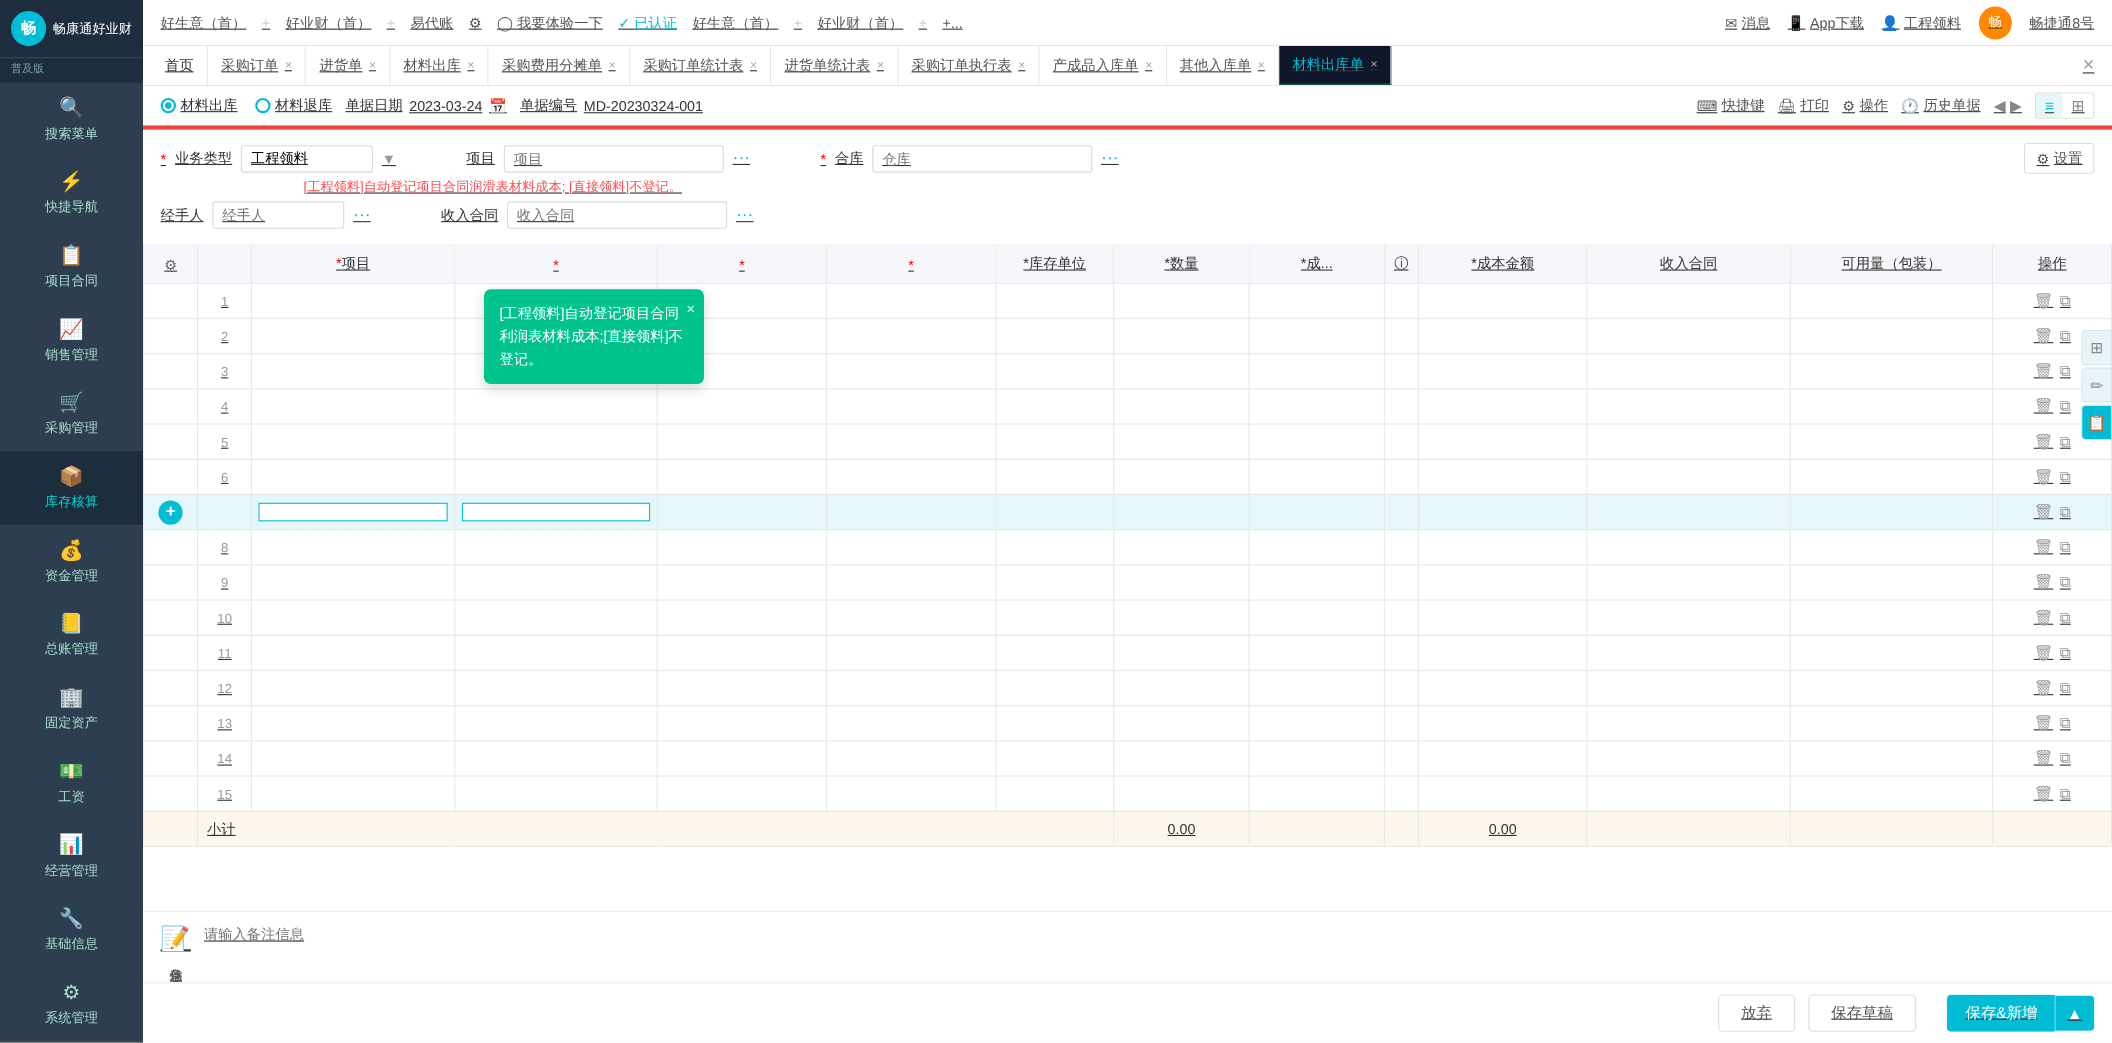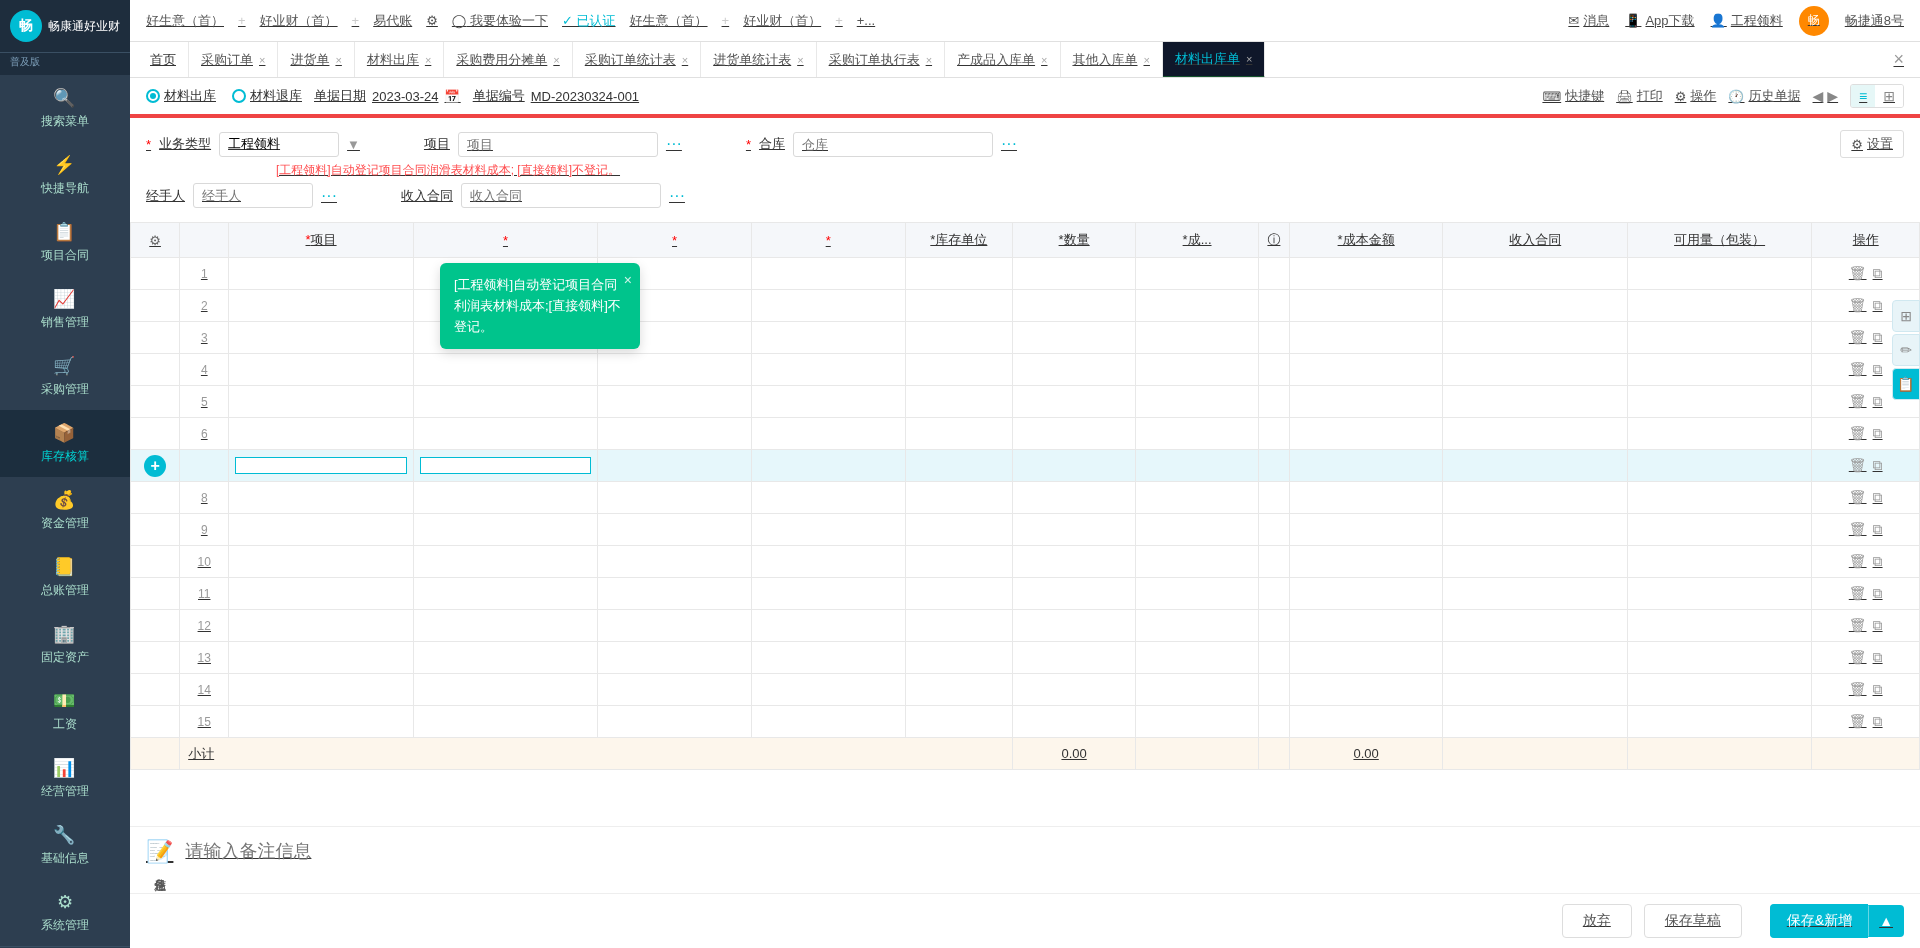--- a/index.html
+++ b/index.html
@@ -84,21 +84,21 @@
     .row-num { color: #999; font-size: 12px; width: 30px; }
     .action-btns { display: flex; gap: 6px; justify-content: center; }
     .action-icon { cursor: pointer; color: #999; font-size: 14px; }
     .add-row-btn { display: inline-flex; align-items: center; justify-content: center; width: 22px; height: 22px; background: #00bcd4; color: #fff; border-radius: 50%; cursor: pointer; font-size: 16px; font-weight: bold; }
 
     
     .subtotal-row td { background: #fdf6ec !important; font-weight: 500; }
 
     
     .notes-area { border-top: 1px solid #eee; padding: 12px 16px; background: #fff; display: flex; align-items: flex-start; gap: 12px; flex-shrink: 0; }
-    .notes-input { flex: 1; border: none; outline: none; font-size: 18px; color: #999; min-height: 40px; resize: none; }
+    .notes-input { flex: 1; border: none; outline: none; font-size: 13px; color: #999; min-height: 40px; resize: none; }
 
     
     .footer { border-top: 1px solid #eee; padding: 10px 16px; background: #fff; display: flex; justify-content: flex-end; gap: 12px; flex-shrink: 0; }
     .btn { padding: 7px 20px; border-radius: 4px; font-size: 14px; cursor: pointer; border: 1px solid #ddd; background: #fff; color: #555; }
     .btn-primary-split { display: flex; align-items: center; margin-left: 16px; }
     .btn-primary-main { background: #00bcd4; color: #fff; border: 1px solid #00bcd4; border-right: none; padding: 7px 16px; border-radius: 4px 0 0 4px; cursor: pointer; font-size: 14px; }
     .btn-primary-arrow { background: #00bcd4; color: #fff; border: 1px solid #00bcd4; border-left: 1px solid rgba(255,255,255,0.4); padding: 7px 10px; border-radius: 0 4px 4px 0; cursor: pointer; font-size: 14px; }
 
     
     .right-panel { position: fixed; right: 0; top: 300px; display: flex; flex-direction: column; gap: 0; z-index: 50; }

